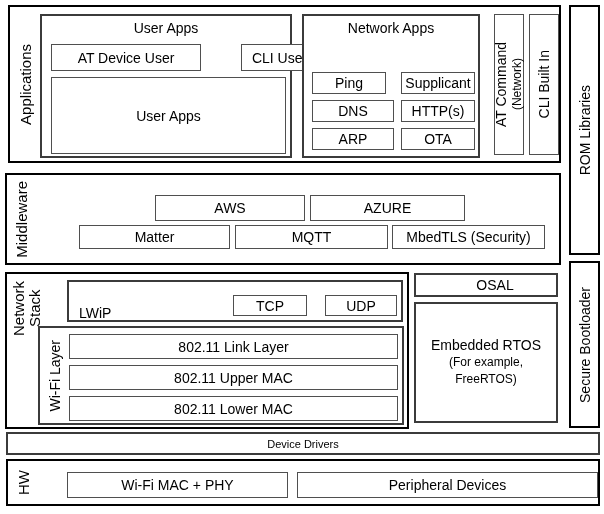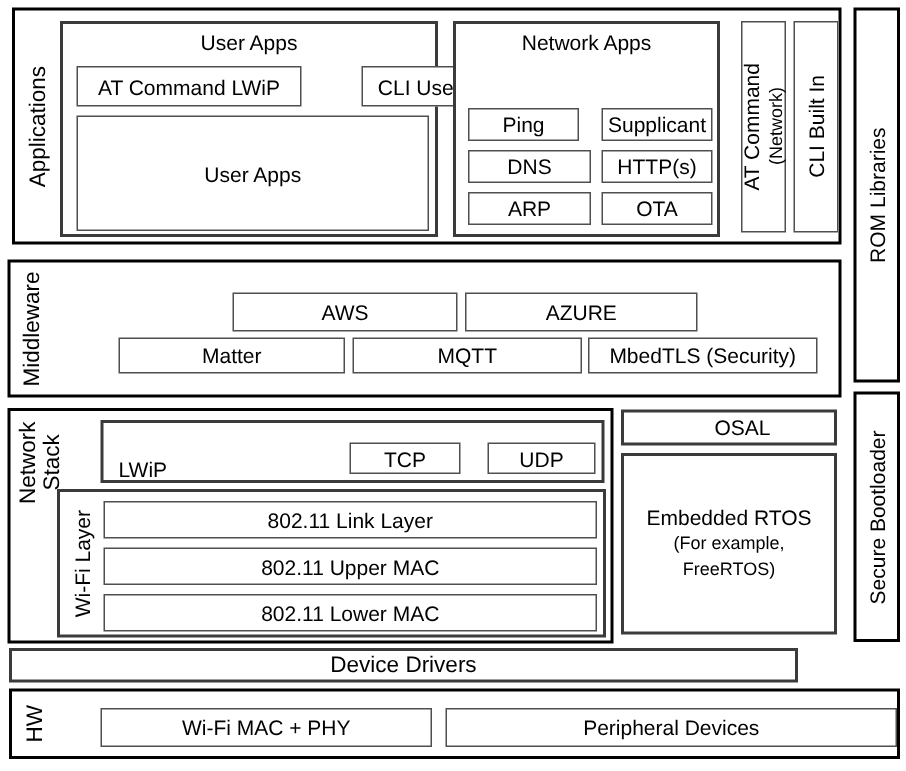--- a/index.html
+++ b/index.html
@@ -86,21 +86,21 @@
 
 <div class="stage">
 
   <div class="sec" style="left:8px; top:5px; width:553px; height:158px;">
     <div class="vlabel" style="left:2px; top:0; bottom:0; width:28px;">
       <span class="vtext">Applications</span>
     </div>
 
     <div class="grp" style="left:30px; top:7px; width:252px; height:144px;">
       <div class="title">User Apps</div>
-      <div class="bx" style="left:9px; top:28px; width:150px; height:27px;">AT Command LWiP</div>
+      <div class="bx" style="left:9px; top:28px; width:150px; height:27px;">AT Device User</div>
       <div class="bx" style="left:167px; top:28px; width:77px; height:27px;margin-left:32px;">CLI User</div>
       <div class="bx" style="left:9px; top:61px; width:235px; height:77px;">User Apps</div>
     </div>
 
     <div class="grp" style="left:292px; top:7px; width:178px; height:144px;">
       <div class="title">Network Apps</div>
       <div class="bx" style="left:8px; top:56px; width:74px; height:22px;">Ping</div>
       <div class="bx" style="left:97px; top:56px; width:74px; height:22px;">Supplicant</div>
       <div class="bx" style="left:8px; top:84px; width:82px; height:22px;">DNS</div>
       <div class="bx" style="left:97px; top:84px; width:74px; height:22px;">HTTP(s)</div>
@@ -160,21 +160,21 @@
       <span class="rtos-line1">Embedded RTOS</span>
       <span class="rtos-small">(For example,</span>
       <span class="rtos-small">FreeRTOS)</span>
     </div>
   </div>
 
   <div class="sec" style="left:569px; top:261px; width:31px; height:167px; display:flex; align-items:center; justify-content:center;">
     <span class="vtext small">Secure Bootloader</span>
   </div>
 
-  <div class="grp" style="left:6px; top:432px; width:526px; height:23px; display:flex; align-items:center; justify-content:center; font-size:15px;">Device Drivers</div>
+  <div class="grp" style="left:6px; top:432px; width:594px; height:23px; display:flex; align-items:center; justify-content:center; font-size:11px;">Device Drivers</div>
 
   <div class="sec" style="left:6px; top:459px; width:594px; height:47px;">
     <div class="vlabel" style="left:4px; top:0; bottom:0; width:24px;">
       <span class="vtext">HW</span>
     </div>
     <div class="bx" style="left:59px; top:11px; width:221px; height:26px;">Wi-Fi MAC + PHY</div>
     <div class="bx" style="left:289px; top:11px; width:301px; height:26px;">Peripheral Devices</div>
   </div>
 
 </div>

